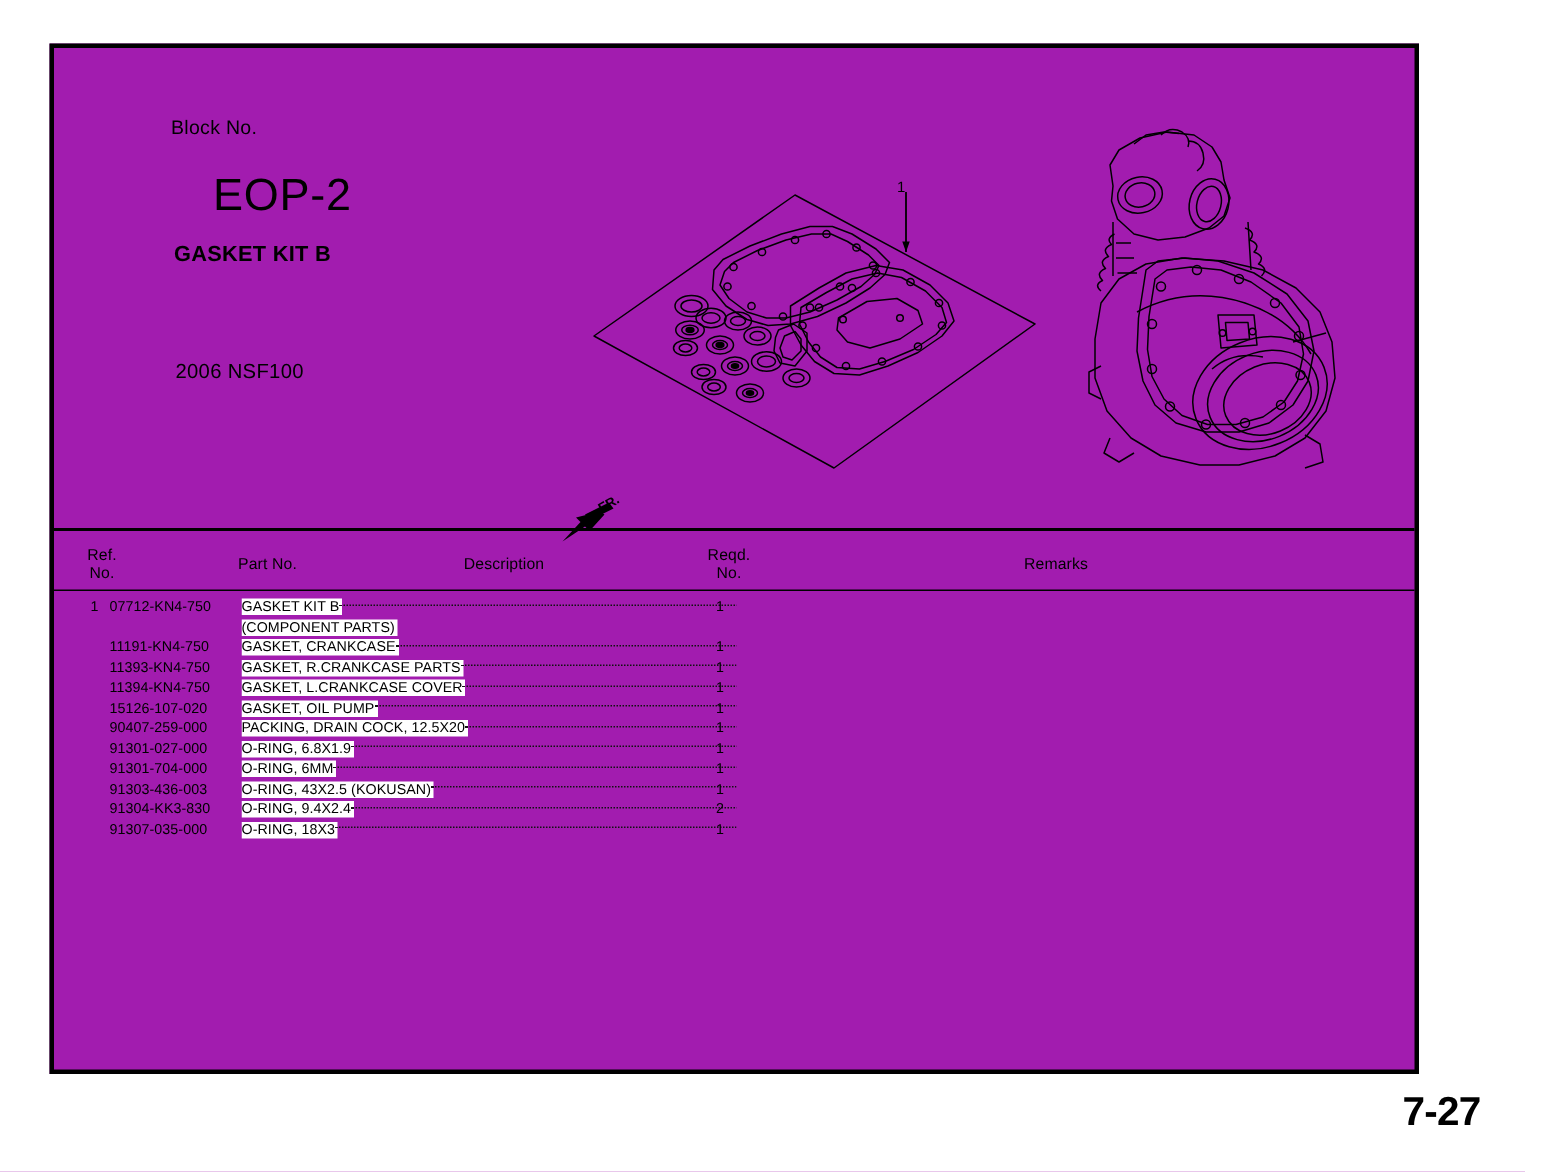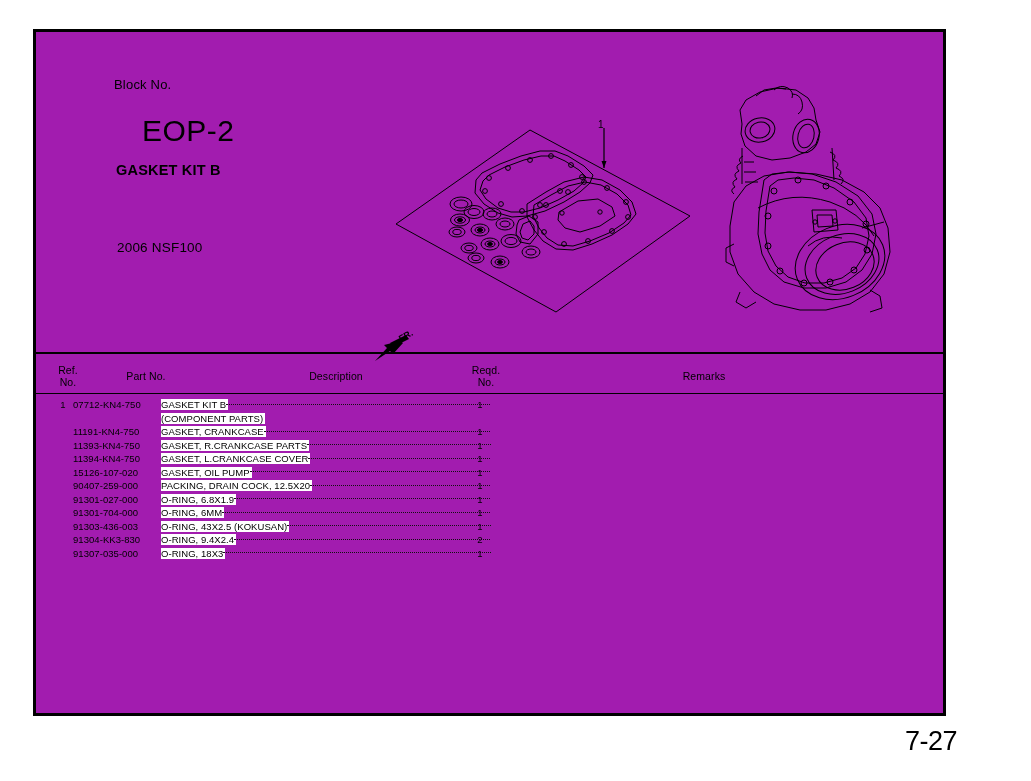--- a/index.html
+++ b/index.html
@@ -122,21 +122,21 @@
   }
   .th {
     position: absolute;
     font-size: 10.5px;
     line-height: 12px;
     text-align: center;
     letter-spacing: .1px;
   }
   .th .l2 { display: block; }
   #th-ref   { left: 12px;  top: 10px; width: 40px; text-align: center; }
-  #th-part  { left: 58px;  top: 16px; width: 104px; text-align: center; }
+  #th-part  { left: 58px;  top: 16px; width: 104px; text-align: right; }
   #th-desc  { left: 230px; top: 16px; width: 140px; text-align: center; }
   #th-reqd  { left: 418px; top: 10px; width: 64px;  text-align: center; }
   #th-rem   { left: 598px; top: 16px; width: 140px; text-align: center; }
 
   
   #rows {
     position: absolute;
     left: 0; right: 0;
     top: 46px;
   }
@@ -166,24 +166,24 @@
     width: 330px;
     vertical-align: 3.5px;
     margin-left: -2px;
   }
   .c-reqd { left: 420px; width: 48px; text-align: center; }
   .c-rem  { left: 560px; width: 200px; text-align: left; }
 
   
   #page-number {
     position: absolute;
-    left: 905px;
+    left: 935px;
     top: 726px;
     font-size: 27px;
-    font-weight: normal;
+    font-weight: bold;
     letter-spacing: -0.5px;
   }
 </style>
 </head>
 <body>
 
 <div id="page-frame">
 
   <div id="illustration-area">
 

